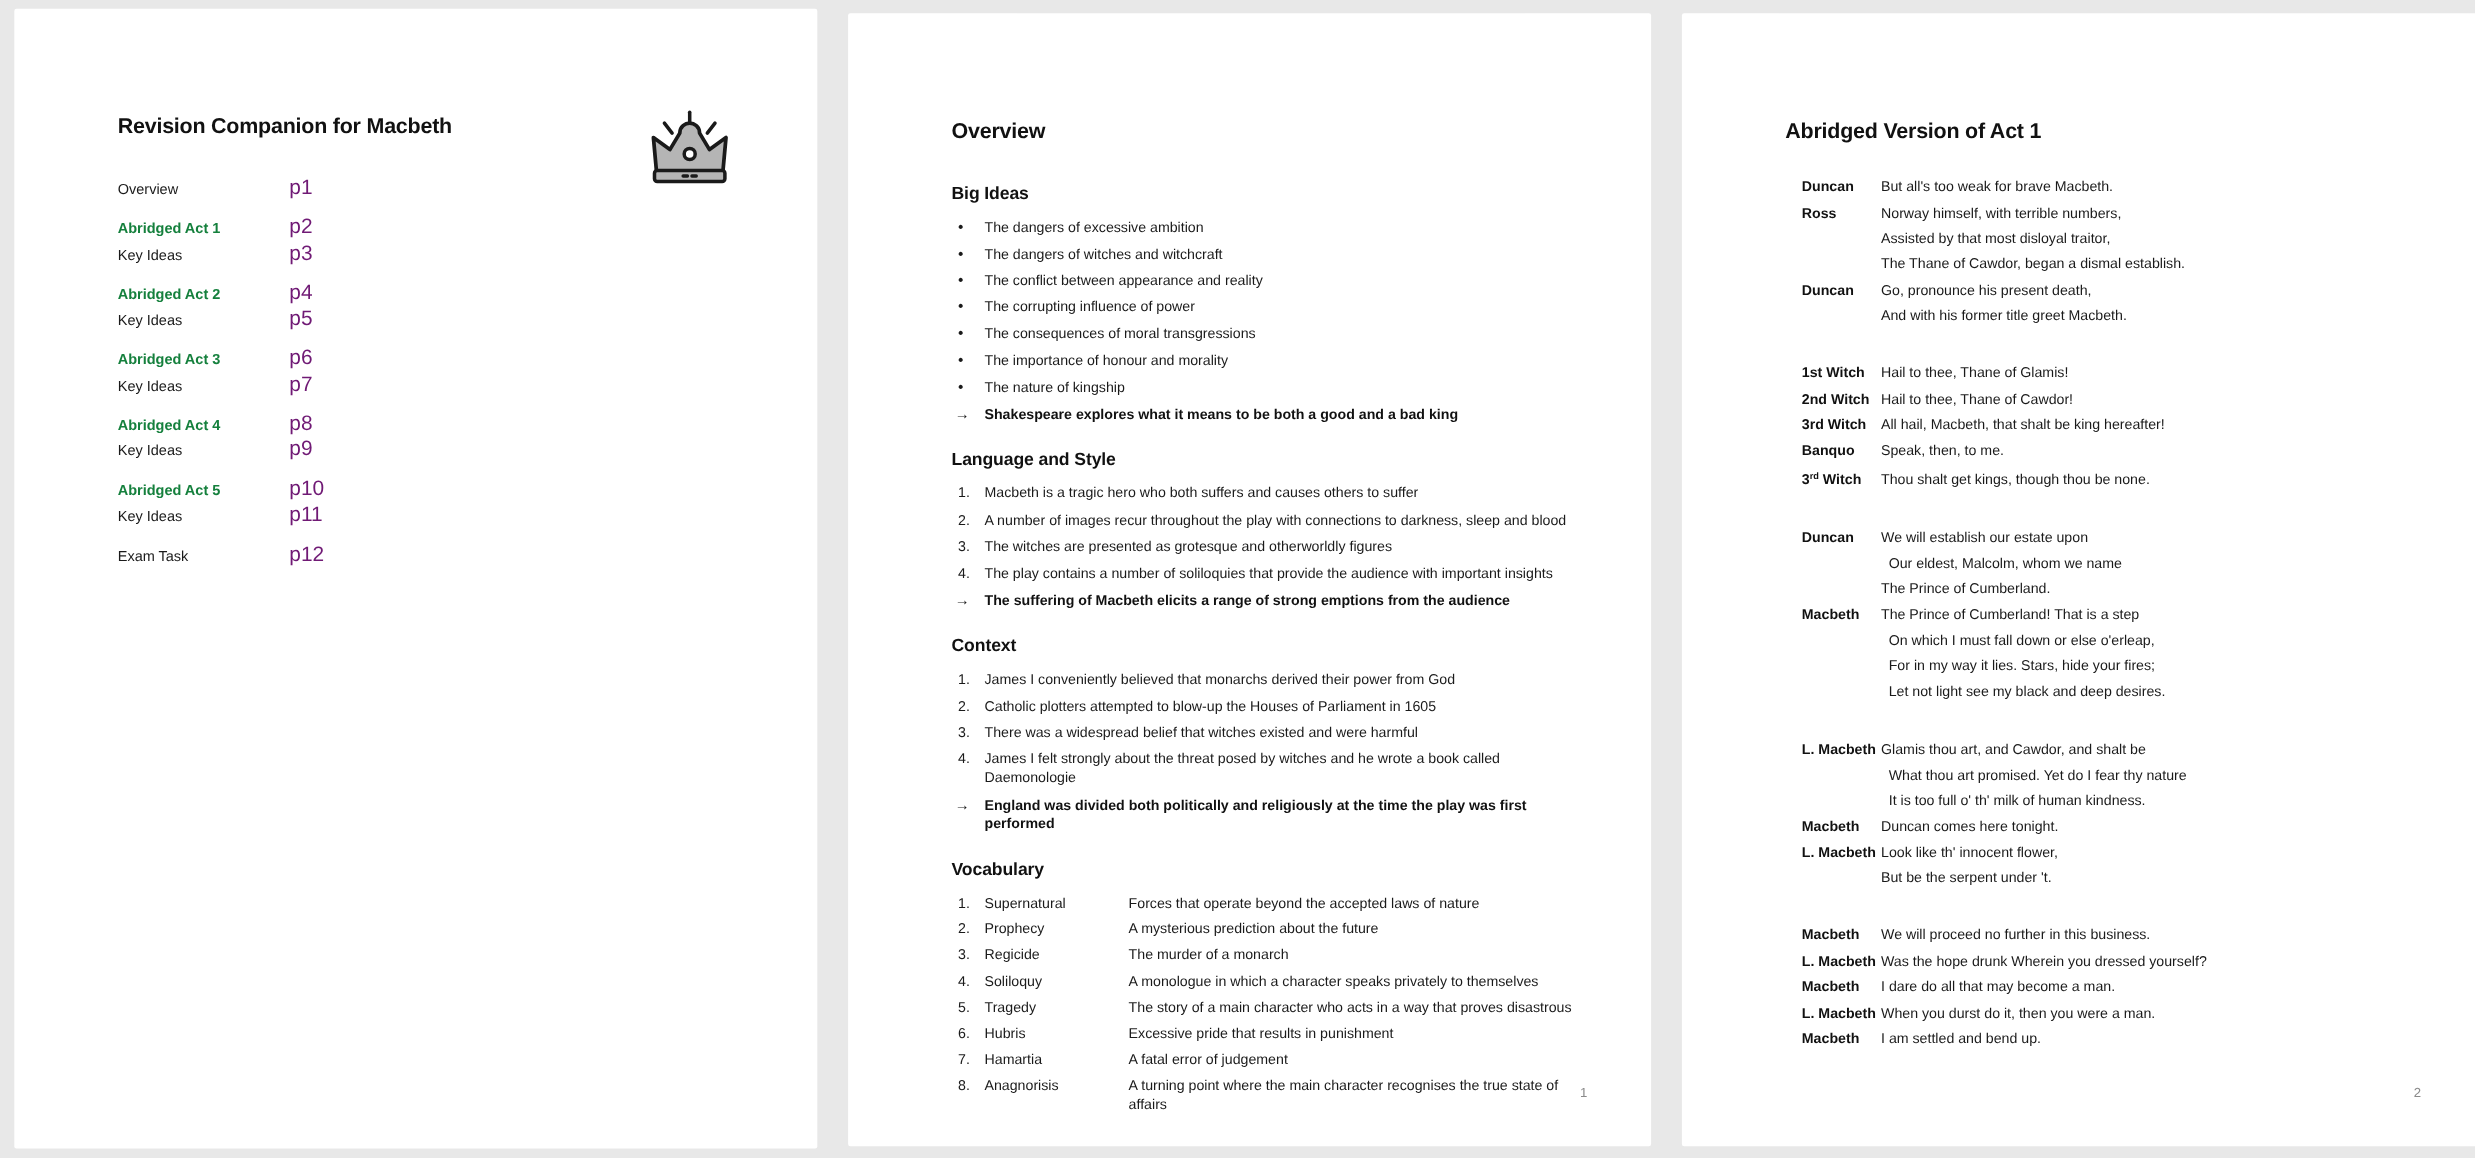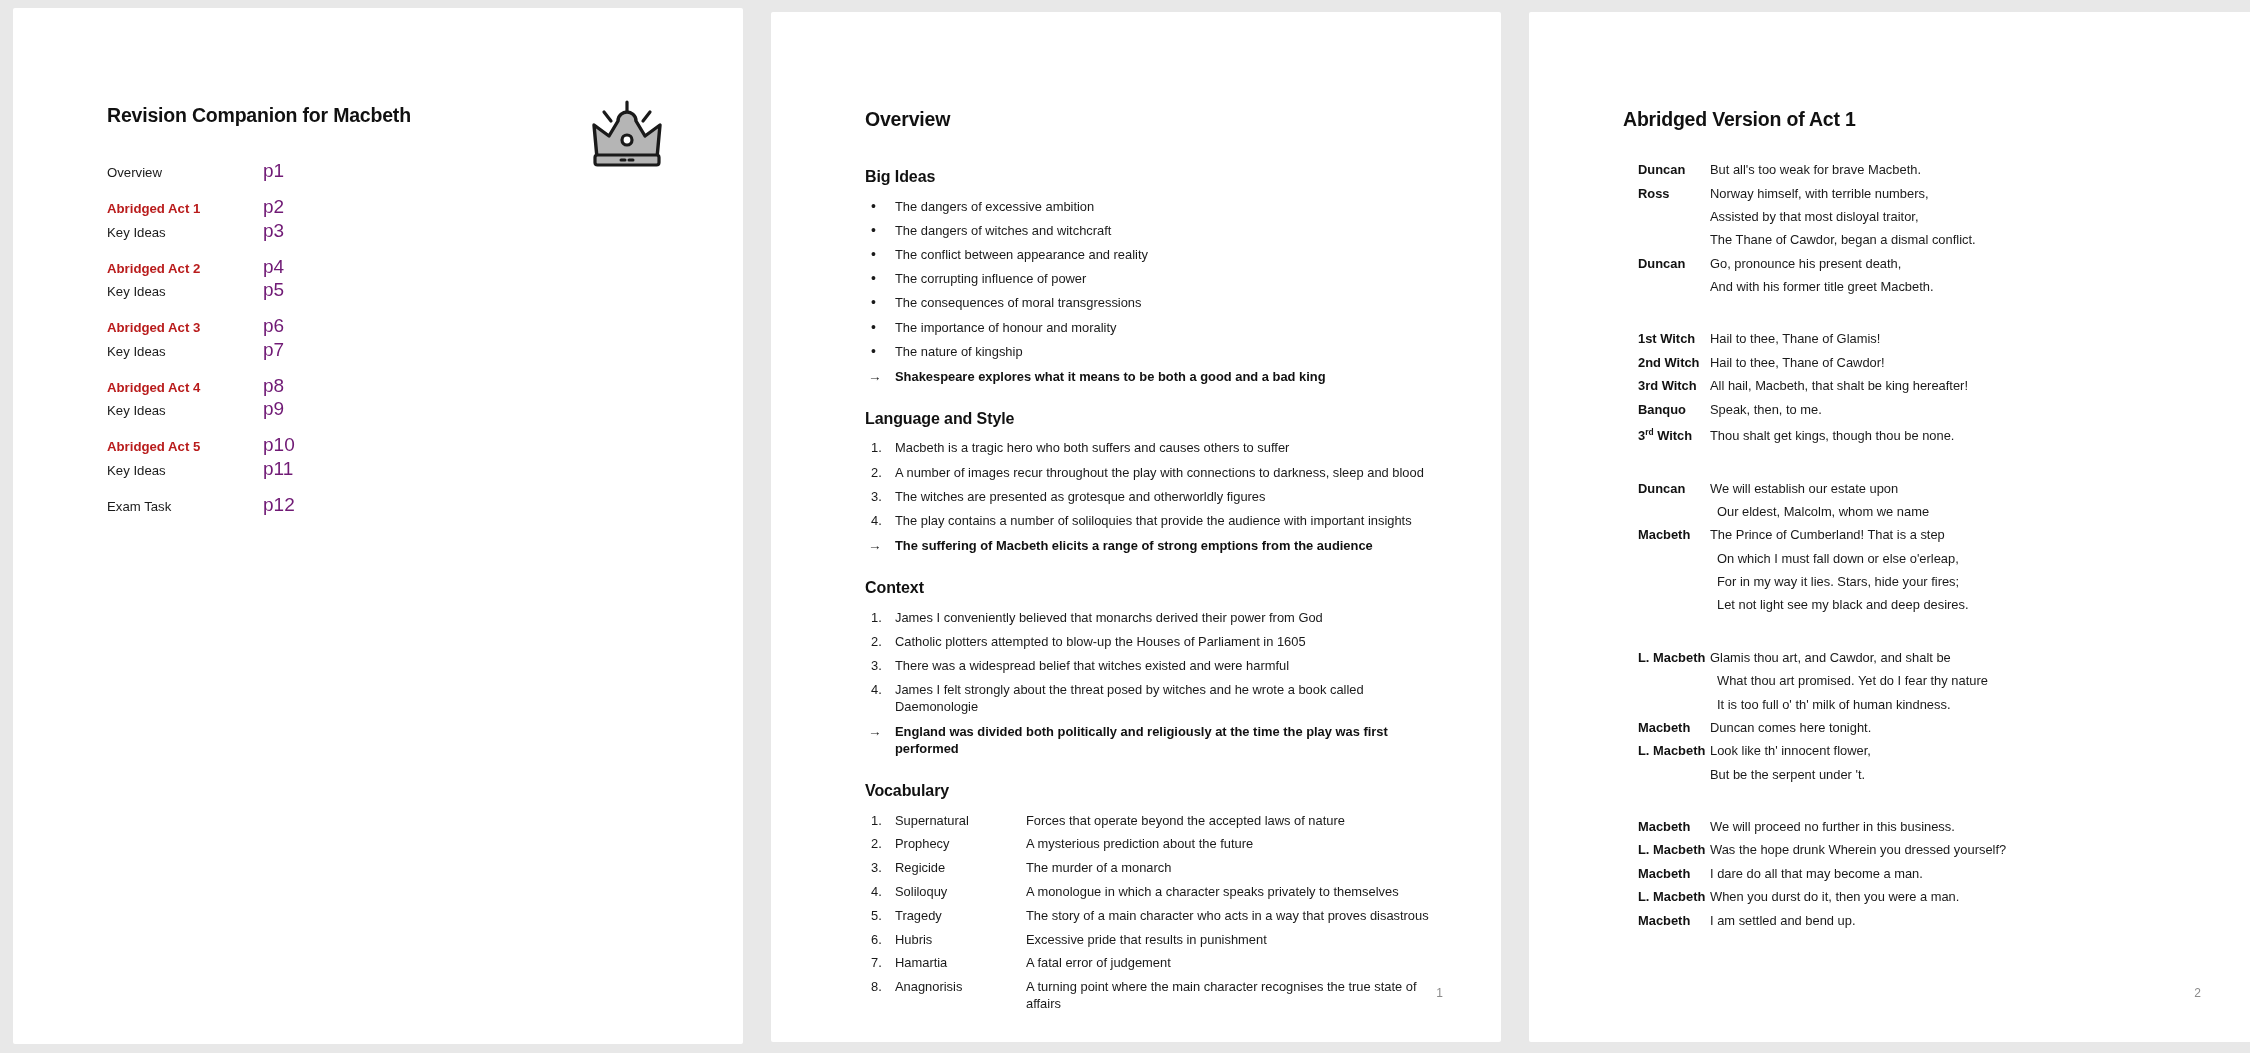--- a/index.html
+++ b/index.html
@@ -91,21 +91,21 @@
     display: flex;
     align-items: baseline;
     height: 23.5px;
   }
   .toc-row.gap { margin-top: 12.5px; }
   .toc-label {
     width: 156px;
     font-size: 13.2px;
     color: #1a1a1a;
   }
-  .toc-label.bold { font-weight: bold; color: #b91c1c; }
+  .toc-label.bold { font-weight: bold; color: #15803d; }
   .toc-page {
     font-size: 19px;
     color: #701a75;
   }
 
   
   .block { margin-bottom: 0; }
   .block-heading { margin-bottom: 8px; }
 
   .list { list-style: none; }
@@ -448,21 +448,21 @@
           <div class="speech-line">
             <span class="speaker">Ross</span>
             <span class="speech-text">Norway himself, with terrible numbers,</span>
           </div>
           <div class="speech-line">
             <span class="speaker"></span>
             <span class="speech-text">Assisted by that most disloyal traitor,</span>
           </div>
           <div class="speech-line">
             <span class="speaker"></span>
-            <span class="speech-text">The Thane of Cawdor, began a dismal conflict.</span>
+            <span class="speech-text">The Thane of Cawdor, began a dismal establish.</span>
           </div>
           <div class="speech-line">
             <span class="speaker">Duncan</span>
             <span class="speech-text">Go, pronounce his present death,</span>
           </div>
           <div class="speech-line">
             <span class="speaker"></span>
             <span class="speech-text">And with his former title greet Macbeth.</span>
           </div>
         </div>
@@ -497,20 +497,24 @@
         <div class="speech-group">
           <div class="speech-line">
             <span class="speaker">Duncan</span>
             <span class="speech-text">We will establish our estate upon</span>
           </div>
           <div class="speech-line">
             <span class="speaker"></span>
             <span class="speech-text indent-1">Our eldest, Malcolm, whom we name</span>
           </div>
           <div class="speech-line">
+            <span class="speaker"></span>
+            <span class="speech-text">The Prince of Cumberland.</span>
+          </div>
+          <div class="speech-line">
             <span class="speaker">Macbeth</span>
             <span class="speech-text">The Prince of Cumberland! That is a step</span>
           </div>
           <div class="speech-line">
             <span class="speaker"></span>
             <span class="speech-text indent-1">On which I must fall down or else o'erleap,</span>
           </div>
           <div class="speech-line">
             <span class="speaker"></span>
             <span class="speech-text indent-1">For in my way it lies. Stars, hide your fires;</span>

